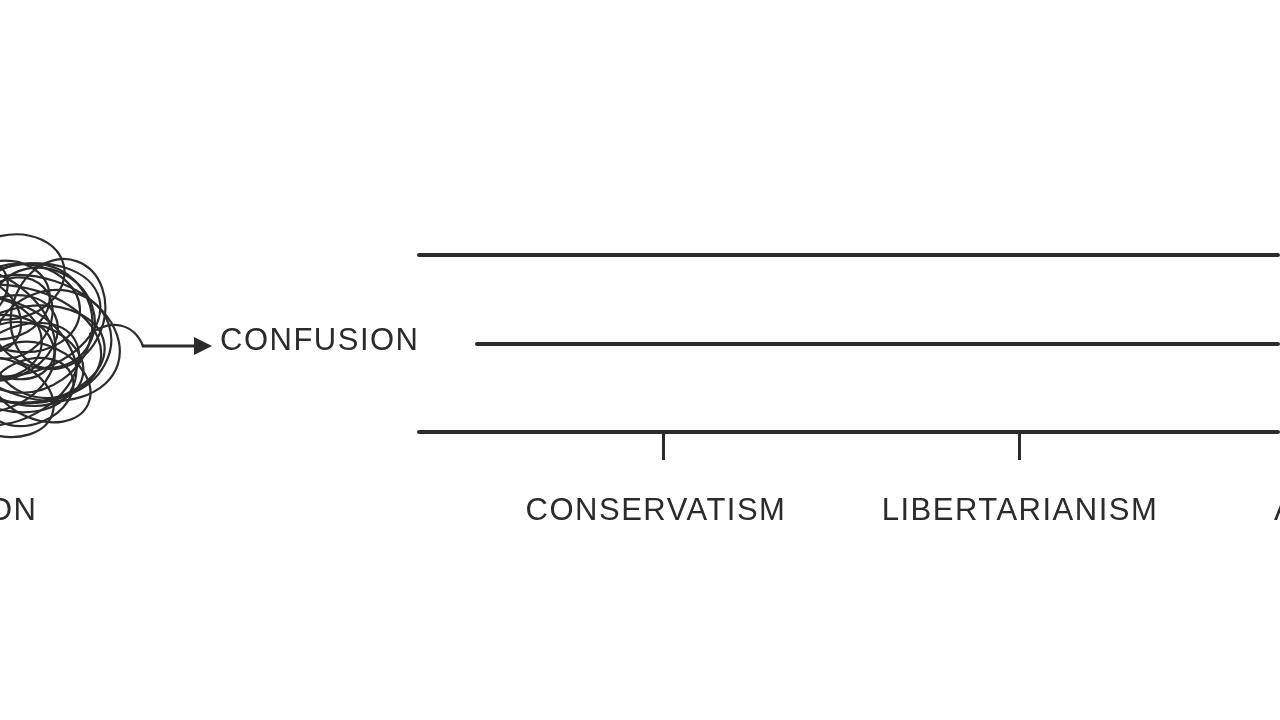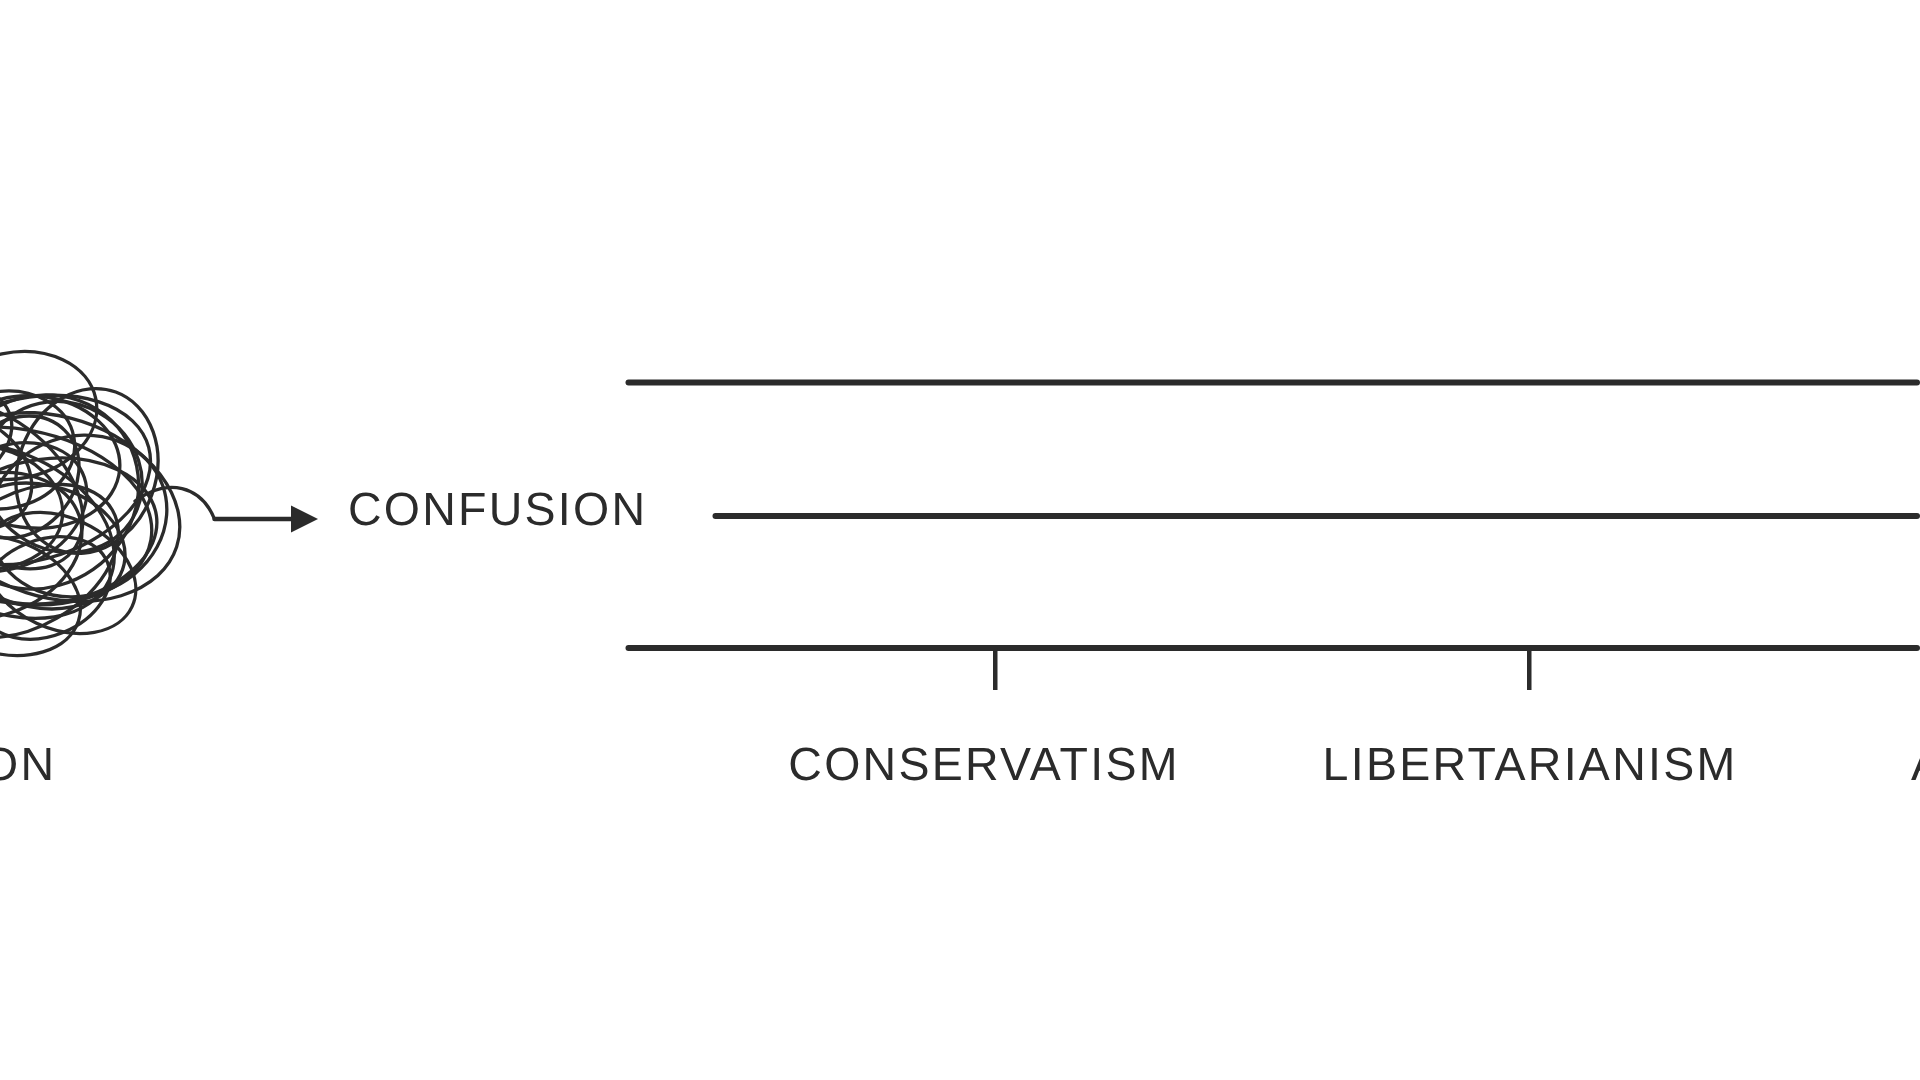--- a/index.html
+++ b/index.html
@@ -17,21 +17,21 @@
   }
   .word {
     position: absolute;
     color: var(--ink, #2b2b2b);
     font-size: 31px;
     line-height: 36px;
     letter-spacing: 1.5px;
     white-space: nowrap;
     user-select: none;
   }
-  .confusion { left: 232px; top: 322px; }
+  .confusion { left: 220px; top: 322px; }
   .label-conservatism  { left: 656px;  top: 492px; transform: translateX(-50%); }
   .label-libertarianism{ left: 1020px; top: 492px; transform: translateX(-50%); }
   .partial-left  { left: -12px;  top: 492px; }
   .partial-right { left: 1274px; top: 492px; }
   .line {
     position: absolute;
     background: var(--ink, #2b2b2b);
     border-radius: 2px;
   }
   .line.top    { left: 417px; top: 253px; width: 863px; height: 4px; }

